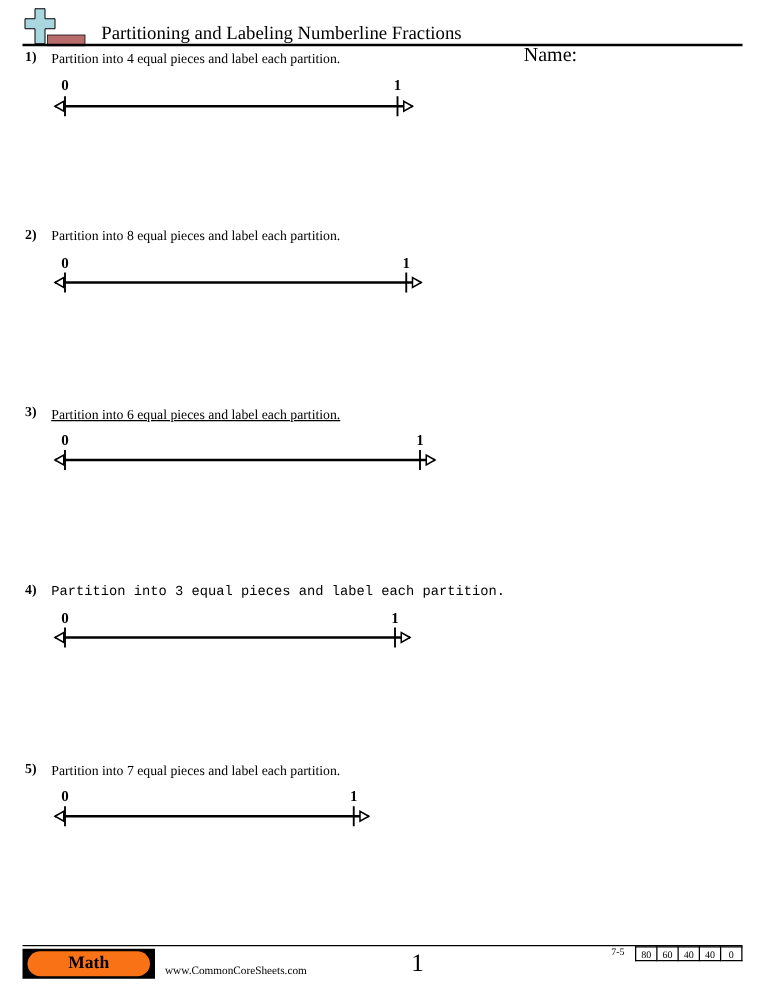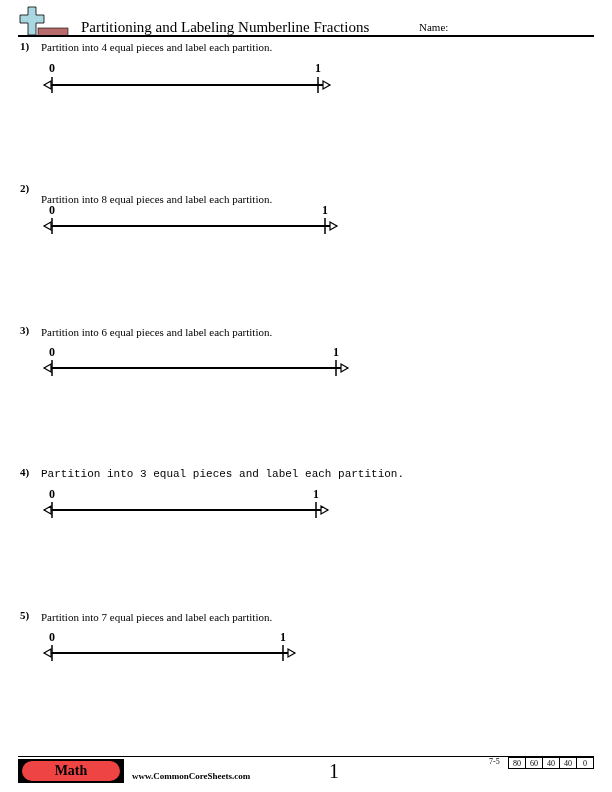--- a/index.html
+++ b/index.html
@@ -1,32 +1,32 @@
 <!DOCTYPE html>
 <html><head>
 <meta charset="utf-8">
 <style>
   html, body { margin:0; padding:0; background:#fff; }
   body { width:612px; height:792px; position:relative; overflow:hidden;
          font-family:"Liberation Serif", serif; color:#000; }
   .abs { position:absolute; }
   .title { left:81px; top:19px; font-size:15px; white-space:nowrap; }
-  .name-label { left:419px; top:21px; font-size:11px; }
+  .name-label { left:419px; top:36px; font-size:16px; }
   .header-rule { left:18px; top:35px; width:576px; height:2px; background:#000; }
   .logo { left:18px; top:5px; width:52px; height:32px; }
   .qnum { font-size:11px; font-weight:bold; }
   .qtext { font-size:11px; white-space:nowrap; }
   .nl { position:absolute; }
   .nl-label { position:absolute; font-size:12px; font-weight:bold; }
   .footer-rule { left:18px; top:756px; width:576px; height:1px; background:#000; }
   .math-badge { left:18px; top:759px; width:106px; height:24px; background:#000; }
   .math-pill { position:absolute; left:4px; top:2px; width:98px; height:20px;
-               background:#ef4444; border-radius:10px; text-align:center;
+               background:#f97316; border-radius:10px; text-align:center;
                font-weight:bold; font-size:14px; line-height:20px; }
-  .site { left:132px; top:771px; font-size:9px;font-weight:bold; }
+  .site { left:132px; top:771px; font-size:9px; }
   .pagenum { left:329px; top:760px; font-size:20px; }
   .range { left:489px; top:757px; font-size:8px; }
   .score-table { left:508px; top:757px; border-collapse:collapse; }
   .score-table td { border:1px solid #000; font-size:8px; padding:0 2px; height:10px;
                     text-align:center; min-width:12px; }
 </style>
 </head>
 <body>
 
 <div class="abs logo">
@@ -45,33 +45,33 @@
 <div class="nl-label" style="left:315px;top:61px;">1</div>
 <svg class="nl" style="left:40px;top:75px;" width="300" height="20">
   <line x1="4" y1="10" x2="290" y2="10" stroke="#000" stroke-width="2"></line>
   <polygon points="4,10 11,6 11,14" fill="#fff" stroke="#000" stroke-width="1.2"></polygon>
   <polygon points="290,10 283,6 283,14" fill="#fff" stroke="#000" stroke-width="1.2"></polygon>
   <line x1="12" y1="2" x2="12" y2="18" stroke="#000" stroke-width="1.5"></line>
   <line x1="278" y1="2" x2="278" y2="18" stroke="#000" stroke-width="1.5"></line>
 </svg>
 
 <div class="abs qnum" style="left:20px;top:182px;">2)</div>
-<div class="abs qtext" style="left:41px;top:193px;">Partition into 8 equal pieces and label each partition.</div>
+<div class="abs qtext" style="left:41px;top:183px;">Partition into 8 equal pieces and label each partition.</div>
 <div class="nl-label" style="left:49px;top:203px;">0</div>
 <div class="nl-label" style="left:322px;top:203px;">1</div>
 <svg class="nl" style="left:40px;top:216px;" width="310" height="20">
   <line x1="4" y1="10" x2="297" y2="10" stroke="#000" stroke-width="2"></line>
   <polygon points="4,10 11,6 11,14" fill="#fff" stroke="#000" stroke-width="1.2"></polygon>
   <polygon points="297,10 290,6 290,14" fill="#fff" stroke="#000" stroke-width="1.2"></polygon>
   <line x1="12" y1="2" x2="12" y2="18" stroke="#000" stroke-width="1.5"></line>
   <line x1="285" y1="2" x2="285" y2="18" stroke="#000" stroke-width="1.5"></line>
 </svg>
 
 <div class="abs qnum" style="left:20px;top:324px;">3)</div>
-<div class="abs qtext" style="left:41px;top:326px;">Partition into 6 equal pieces and label each partition.</div>
+<div class="abs qtext" style="left:41px;top:326px;text-decoration:underline;">Partition into 6 equal pieces and label each partition.</div>
 <div class="nl-label" style="left:49px;top:345px;">0</div>
 <div class="nl-label" style="left:333px;top:345px;">1</div>
 <svg class="nl" style="left:40px;top:358px;" width="320" height="20">
   <line x1="4" y1="10" x2="308" y2="10" stroke="#000" stroke-width="2"></line>
   <polygon points="4,10 11,6 11,14" fill="#fff" stroke="#000" stroke-width="1.2"></polygon>
   <polygon points="308,10 301,6 301,14" fill="#fff" stroke="#000" stroke-width="1.2"></polygon>
   <line x1="12" y1="2" x2="12" y2="18" stroke="#000" stroke-width="1.5"></line>
   <line x1="296" y1="2" x2="296" y2="18" stroke="#000" stroke-width="1.5"></line>
 </svg>
 

